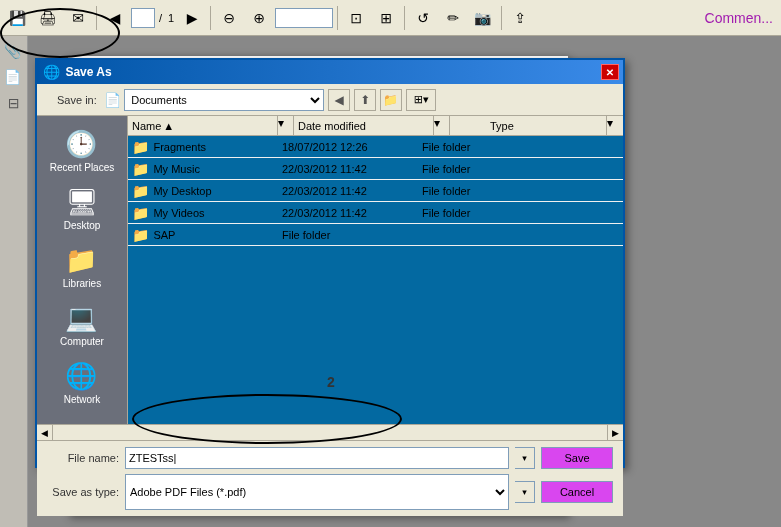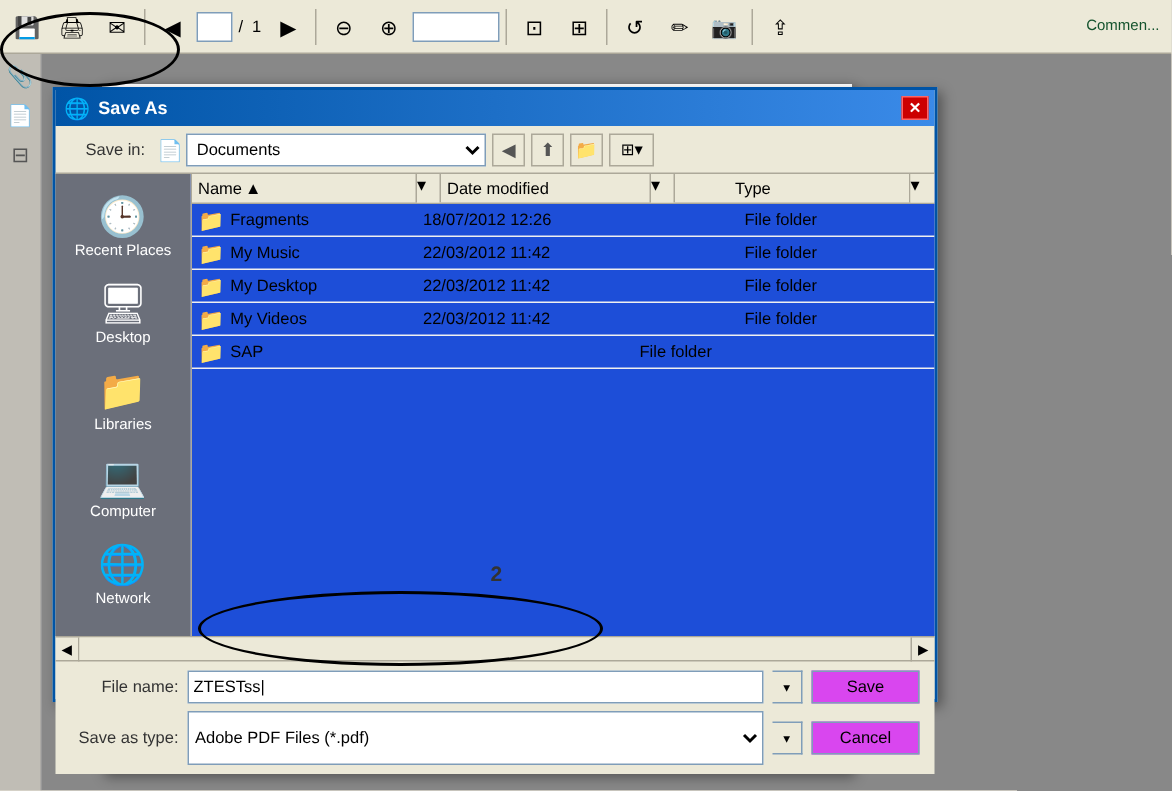--- a/index.html
+++ b/index.html
@@ -73,22 +73,22 @@
     .toolbar-sep {
       width: 1px;
       height: 24px;
       background: #aca899;
       margin: 0 2px;
     }
 
     .comment-label {
       position: absolute;
       right: 8px;
-      font-size: 10px;
-      color: #14532d;
+      font-size: 14px;
+      color: #a21caf;
     }
 
     
     .left-panel {
       position: absolute;
       top: 36px;
       left: 0;
       width: 28px;
       height: 491px;
       background: #c0bdb5;
@@ -334,21 +334,21 @@
     .nav-item-label {
       font-size: 10px;
       color: white;
       text-align: center;
       margin-top: 2px;
     }
 
     
     .dialog-filelist {
       flex: 1;
-      background: #1d4ed8;
+      background: #0369a1;
       border-left: 1px solid #aca899;
       overflow-y: auto;
     }
 
     .filelist-header {
       display: flex;
       background: #ece9d8;
       border-bottom: 1px solid #aca899;
       height: 20px;
     }
@@ -383,21 +383,21 @@
     }
 
     .cell-name {
       width: 150px;
       display: flex;
       align-items: center;
       gap: 4px;
     }
 
     .cell-date { width: 140px; }
-    .cell-type { flex: 1; text-align: center; }
+    .cell-type { flex: 1; }
 
     .folder-icon {
       color: #f0c040;
       font-size: 14px;
     }
 
     
     .dialog-hscroll {
       height: 16px;
       background: #ece9d8;

